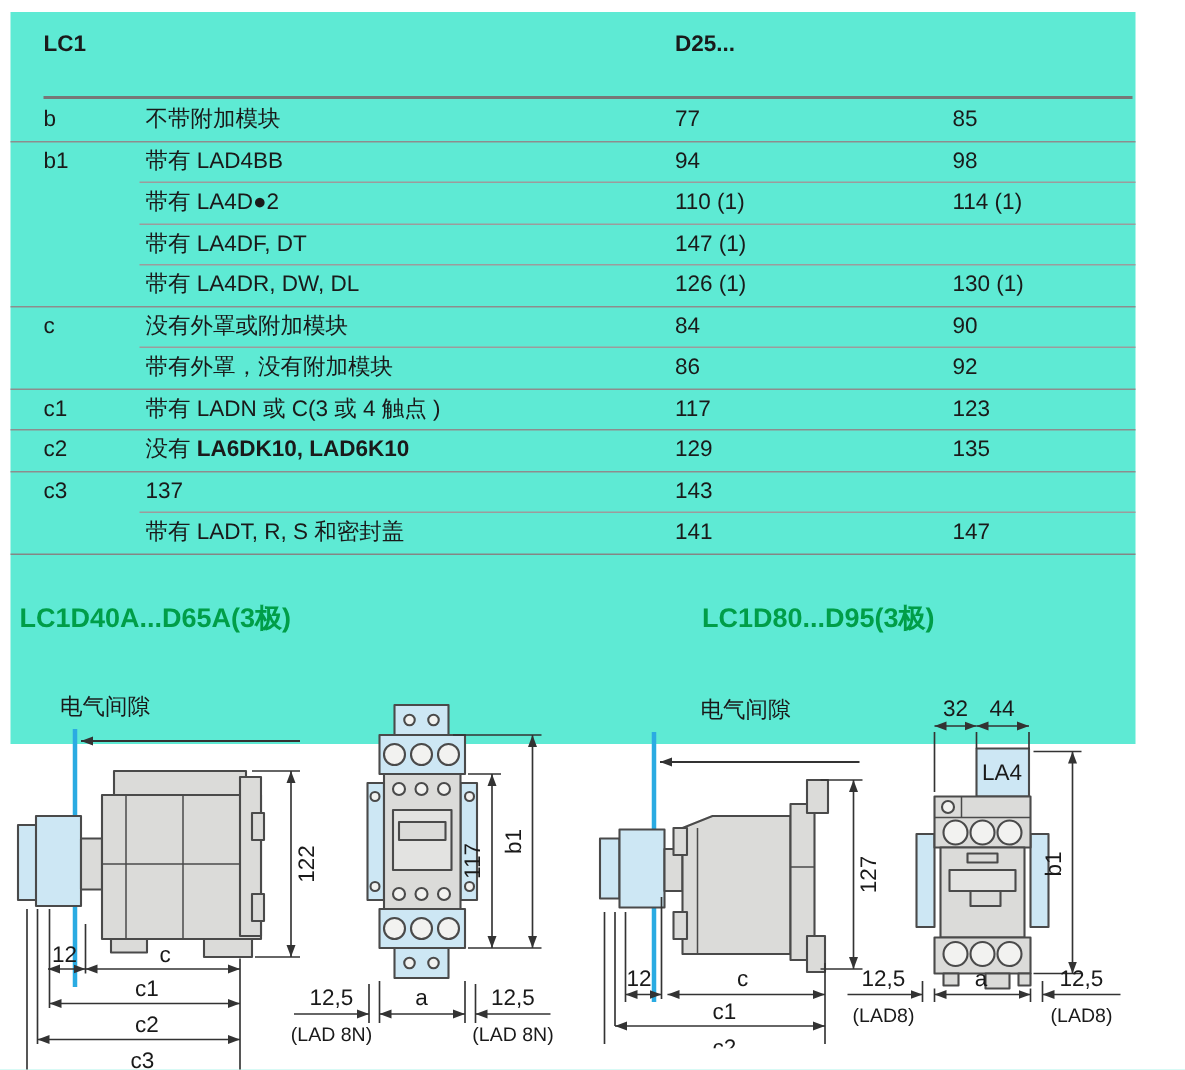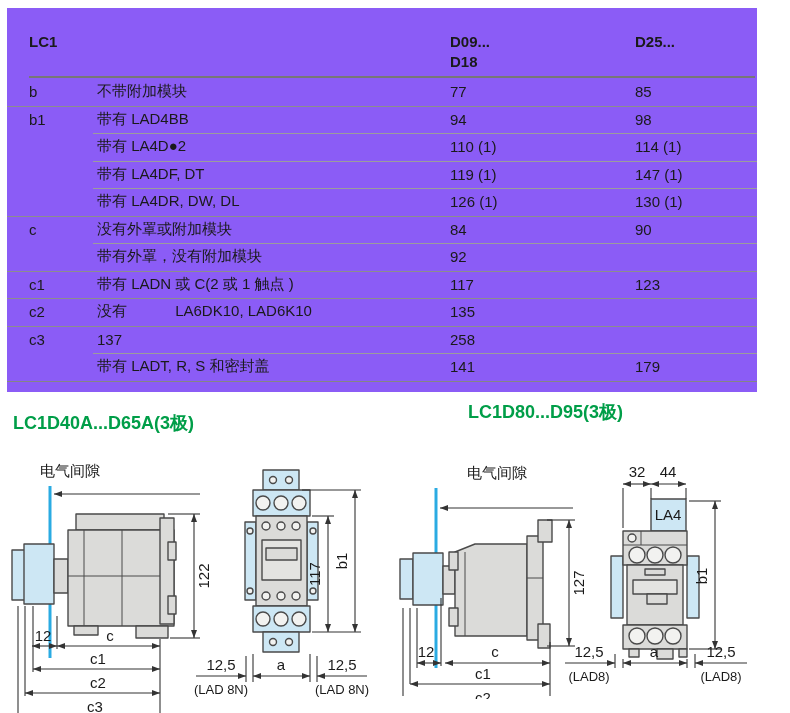--- a/index.html
+++ b/index.html
@@ -3,73 +3,69 @@
 <meta charset="utf-8">
 <style>
   html,body { margin:0; padding:0; }
   .page {
     position:relative; width:790px; height:713px; background:#ffffff;
     font-family:"Liberation Sans","DejaVu Sans",sans-serif;
     color:#1a1a1a; overflow:hidden;
   }
   
   .dim-table {
-    position:absolute; left:7px; top:8px; width:750px; height:384px;
-    background:#8b5cf6; box-sizing:border-box;
-    padding:16px 2px 0 22px; font-size:15px;
+    position:absolute; left:7px; top:8px; width:750px; height:488px;
+    background:#5eead4; box-sizing:border-box;
+    padding:4px 2px 0 22px; font-size:15px;
   }
   .thead {
     display:grid; grid-template-columns:68px 353px 185px 1fr;
     height:54px; font-weight:bold; padding-top:8px; box-sizing:border-box;
     border-bottom:2px solid #777; line-height:20px;
   }
   .trow {
     display:grid; grid-template-columns:68px 353px 185px 1fr;
     height:27.5px; align-items:center; position:relative;
   }
   .trow::before {
     content:""; position:absolute; top:0; right:-2px; height:0;
     border-top:1px solid #8d8d8d;
   }
   .trow.major::before { left:-22px; }
   .trow.minor::before { left:64px; border-top-color:#9c9c9c; }
   .trow:first-child::before { display:none; }
   .tbottom { border-top:1.5px solid #858585; margin-left:-22px; margin-right:-2px; }
   .cell { white-space:nowrap; overflow:visible; }
-  .cell .b { font-weight:normal;margin-left:44px; }
+  .cell .b { font-weight:bold; }
   
   .sec-title {
     position:absolute; top:400px; font-size:18px; font-weight:bold;
     color:#009e48; white-space:nowrap;
   }
-  .sec-title.left { left:13px;margin-top:11px; }
+  .sec-title.left { left:13px; }
   .sec-title.right { left:468px; }
   
   .fig { position:absolute; top:456px; overflow:hidden; }
   .fig.left  { left:10px;  width:385px; height:275px; }
   .fig.right { left:395px; width:395px; height:243px; }
   svg text { font-family:"Liberation Sans","DejaVu Sans",sans-serif; fill:#1a1a1a; }
   .dimtxt { font-size:15px; }
   .notetxt { font-size:13px; }
   .cjk { font-size:15px; }
 </style>
 </head>
 <body>
 
 <div class="page">
 
   <div class="dim-table">
     <div class="thead">
       <div class="cell">LC1</div>
       <div class="cell"></div>
       <div class="cell">
-        <div>D09...</div>
-        <div>D18</div>
-      </div>
-      <div class="cell">
         <div>D25...</div>
       </div>
     </div>
     <div id="rows-host">
         <div class="trow major">
           <div class="cell">b</div>
           <div class="cell"><span>不带附加模块</span></div>
           <div class="cell">77</div>
           <div class="cell">85</div>
         </div>
@@ -81,61 +77,62 @@
         </div>
         <div class="trow minor">
           <div class="cell"></div>
           <div class="cell"><span>带有 LA4D●2</span></div>
           <div class="cell">110 (1)</div>
           <div class="cell">114 (1)</div>
         </div>
         <div class="trow minor">
           <div class="cell"></div>
           <div class="cell"><span>带有 LA4DF, DT</span></div>
-          <div class="cell">119 (1)</div>
           <div class="cell">147 (1)</div>
         </div>
         <div class="trow minor">
           <div class="cell"></div>
           <div class="cell"><span>带有 LA4DR, DW, DL</span></div>
           <div class="cell">126 (1)</div>
           <div class="cell">130 (1)</div>
         </div>
         <div class="trow major">
           <div class="cell">c</div>
           <div class="cell"><span>没有外罩或附加模块</span></div>
           <div class="cell">84</div>
           <div class="cell">90</div>
         </div>
         <div class="trow minor">
           <div class="cell"></div>
           <div class="cell"><span>带有外罩，没有附加模块</span></div>
+          <div class="cell">86</div>
           <div class="cell">92</div>
         </div>
         <div class="trow major">
           <div class="cell">c1</div>
-          <div class="cell"><span>带有 LADN 或 C(2 或 1 触点 )</span></div>
+          <div class="cell"><span>带有 LADN 或 C(3 或 4 触点 )</span></div>
           <div class="cell">117</div>
           <div class="cell">123</div>
         </div>
         <div class="trow major">
           <div class="cell">c2</div>
           <div class="cell"><span>没有 </span><span class="b">LA6DK10, LAD6K10</span></div>
+          <div class="cell">129</div>
           <div class="cell">135</div>
         </div>
         <div class="trow major">
           <div class="cell">c3</div>
           <div class="cell">137</div>
-          <div class="cell">258</div>
+          <div class="cell">143</div>
         </div>
         <div class="trow minor">
           <div class="cell"></div>
           <div class="cell"><span>带有 LADT, R, S 和密封盖</span></div>
           <div class="cell">141</div>
-          <div class="cell">179</div>
+          <div class="cell">147</div>
         </div>
       </div>
     <div class="tbottom"></div>
   </div>
 
   <div class="sec-title left">LC1D40A...D65A(3极)</div>
   <div class="sec-title right">LC1D80...D95(3极)</div>
 
   <div class="fig left">
     <svg width="385" height="275" viewBox="0 0 385 275">

